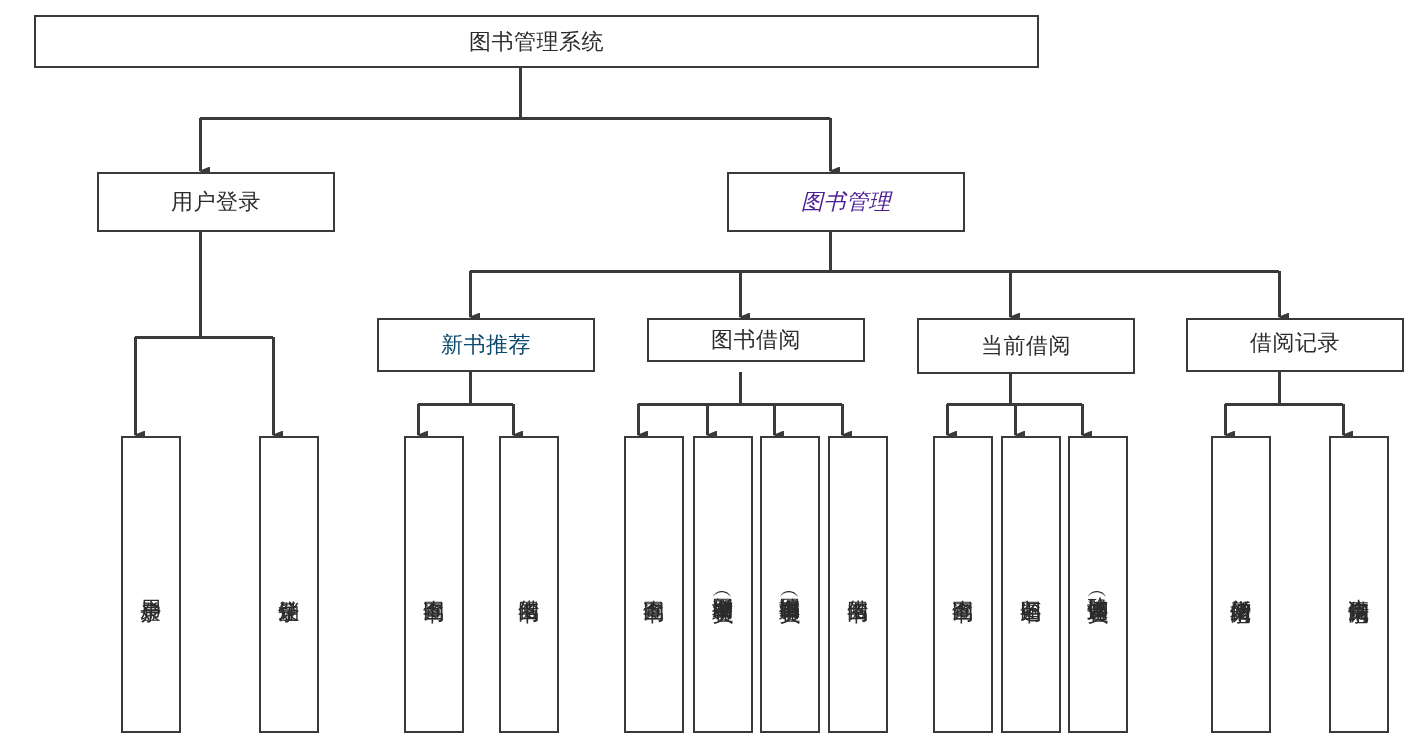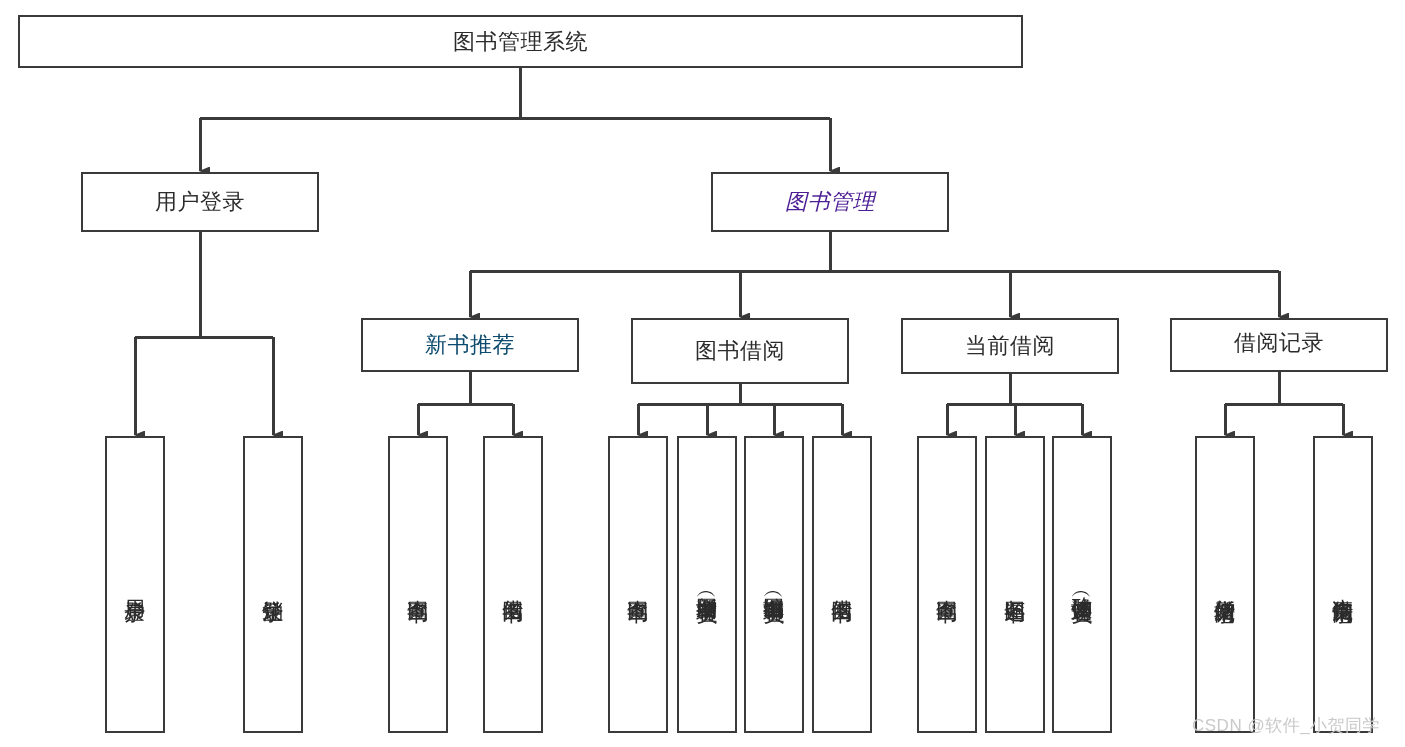--- a/index.html
+++ b/index.html
@@ -25,20 +25,21 @@
     height: 747px;
   }
   .node-box {
     position: absolute;
     box-sizing: border-box;
     background: #ffffff;
     border: 2px solid #3a3a3a;
     display: flex;
     align-items: center;
     justify-content: center;
+    margin-left: 16px;
   }
   .node-label {
     color: #2b2b2b;
     font-size: 22px;
     line-height: 1.25;
     letter-spacing: 0.5px;
     white-space: nowrap;
     text-align: center;
   }
   .node-box.vertical .node-label {
@@ -112,21 +113,21 @@
       </div>
       <div class="node-box" style="left: 81px; top: 172px; width: 238px; height: 60px; border-color: rgb(58, 58, 58);">
         <div class="node-label" style="color: rgb(43, 43, 43);">用户登录</div>
       </div>
       <div class="node-box" style="left: 711px; top: 172px; width: 238px; height: 60px; border-color: rgb(58, 58, 58);">
         <div class="node-label" style="color: #4c1d95; font-style: italic;">图书管理</div>
       </div>
       <div class="node-box" style="left: 361px; top: 318px; width: 218px; height: 54px; border-color: rgb(58, 58, 58);">
         <div class="node-label" style="color: #0c4a6e;">新书推荐</div>
       </div>
-      <div class="node-box" style="left: 631px; top: 318px; width: 218px; height: 66px; border-color: rgb(58, 58, 58);">
+      <div class="node-box" style="left: 631px; top: 318px; width: 218px; height: 44px; border-color: rgb(58, 58, 58);">
         <div class="node-label" style="color: rgb(43, 43, 43);">图书借阅</div>
       </div>
       <div class="node-box" style="left: 901px; top: 318px; width: 218px; height: 56px; border-color: rgb(58, 58, 58);">
         <div class="node-label" style="color: rgb(43, 43, 43);">当前借阅</div>
       </div>
       <div class="node-box" style="left: 1170px; top: 318px; width: 218px; height: 54px; border-color: rgb(58, 58, 58);">
         <div class="node-label" style="color: rgb(43, 43, 43); font-family: Liberation Mono, monospace;">借阅记录</div>
       </div>
       <div class="node-box vertical" style="left: 105px; top: 436px; width: 60px; height: 297px; border-color: rgb(58, 58, 58);">
         <div class="node-label" style="color: rgb(43, 43, 43);">用户登录</div>
@@ -162,14 +163,13 @@
         <div class="node-label" style="color: rgb(43, 43, 43);">确认归还（管理员）</div>
       </div>
       <div class="node-box vertical" style="left: 1195px; top: 436px; width: 60px; height: 297px; border-color: rgb(58, 58, 58);">
         <div class="node-label" style="color: rgb(43, 43, 43);">新增借阅记录</div>
       </div>
       <div class="node-box vertical" style="left: 1313px; top: 436px; width: 60px; height: 297px; border-color: rgb(58, 58, 58);">
         <div class="node-label" style="color: rgb(43, 43, 43);">查询借阅记录</div>
       </div>
     </div>
 
-  <div class="watermark" style="left: 1192px; top: 714px; color: rgb(201, 201, 201);">CSDN @软件_小贺同学</div>
 </div>
 
 </body></html>

